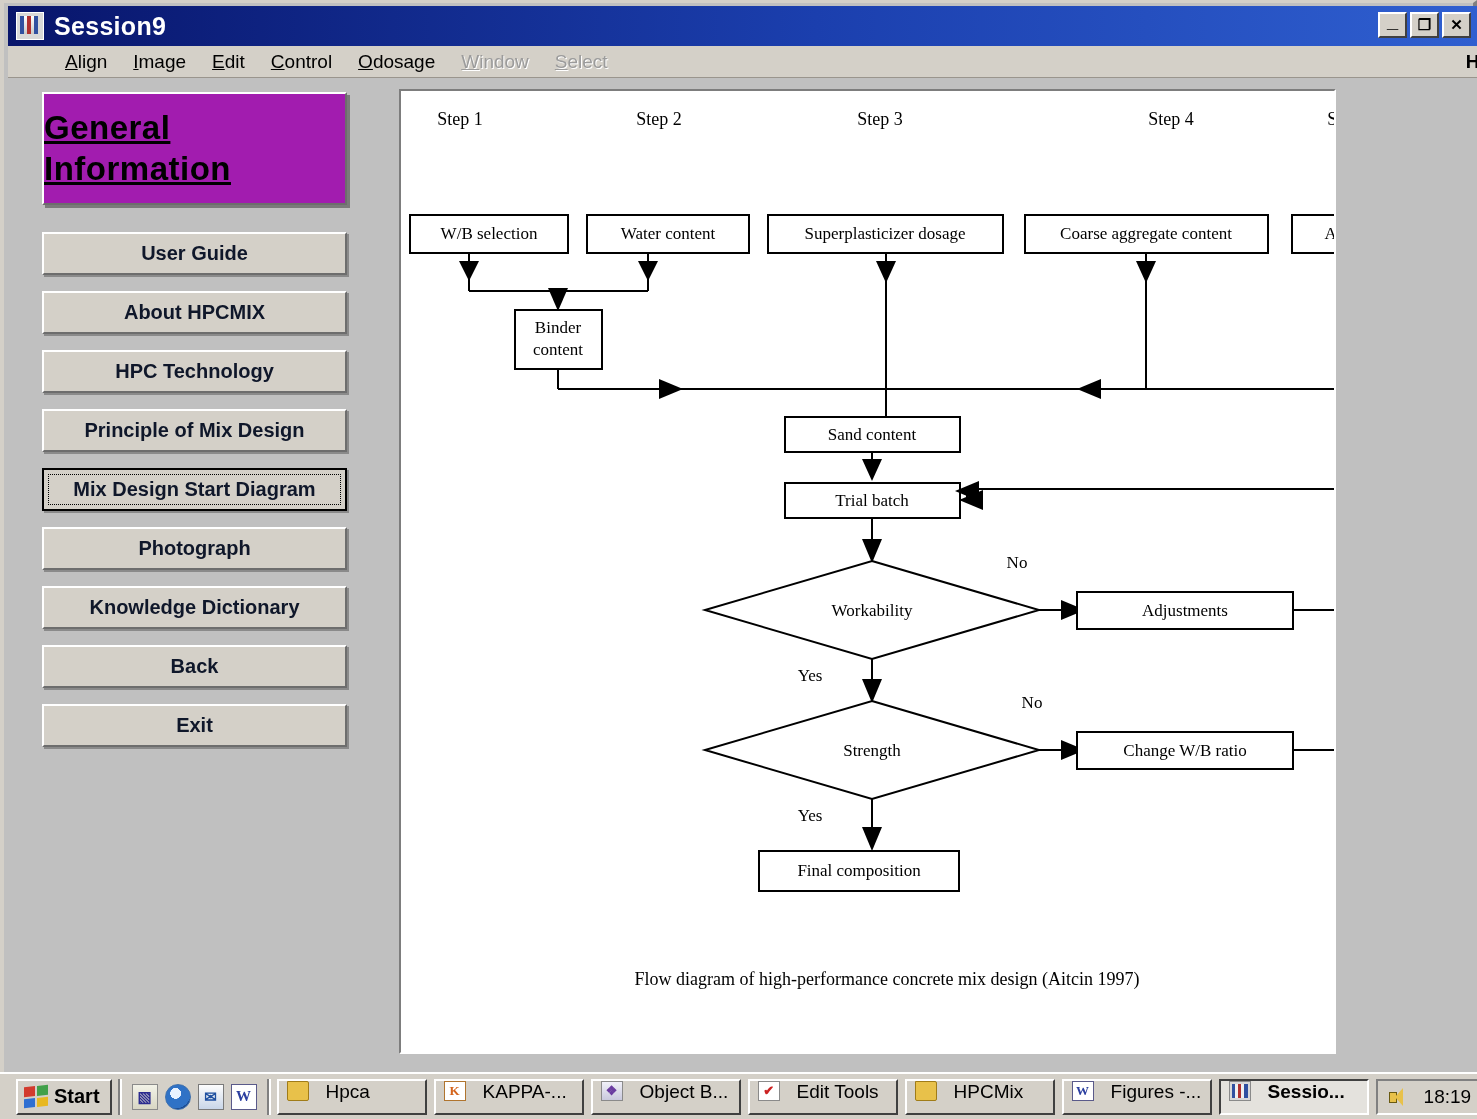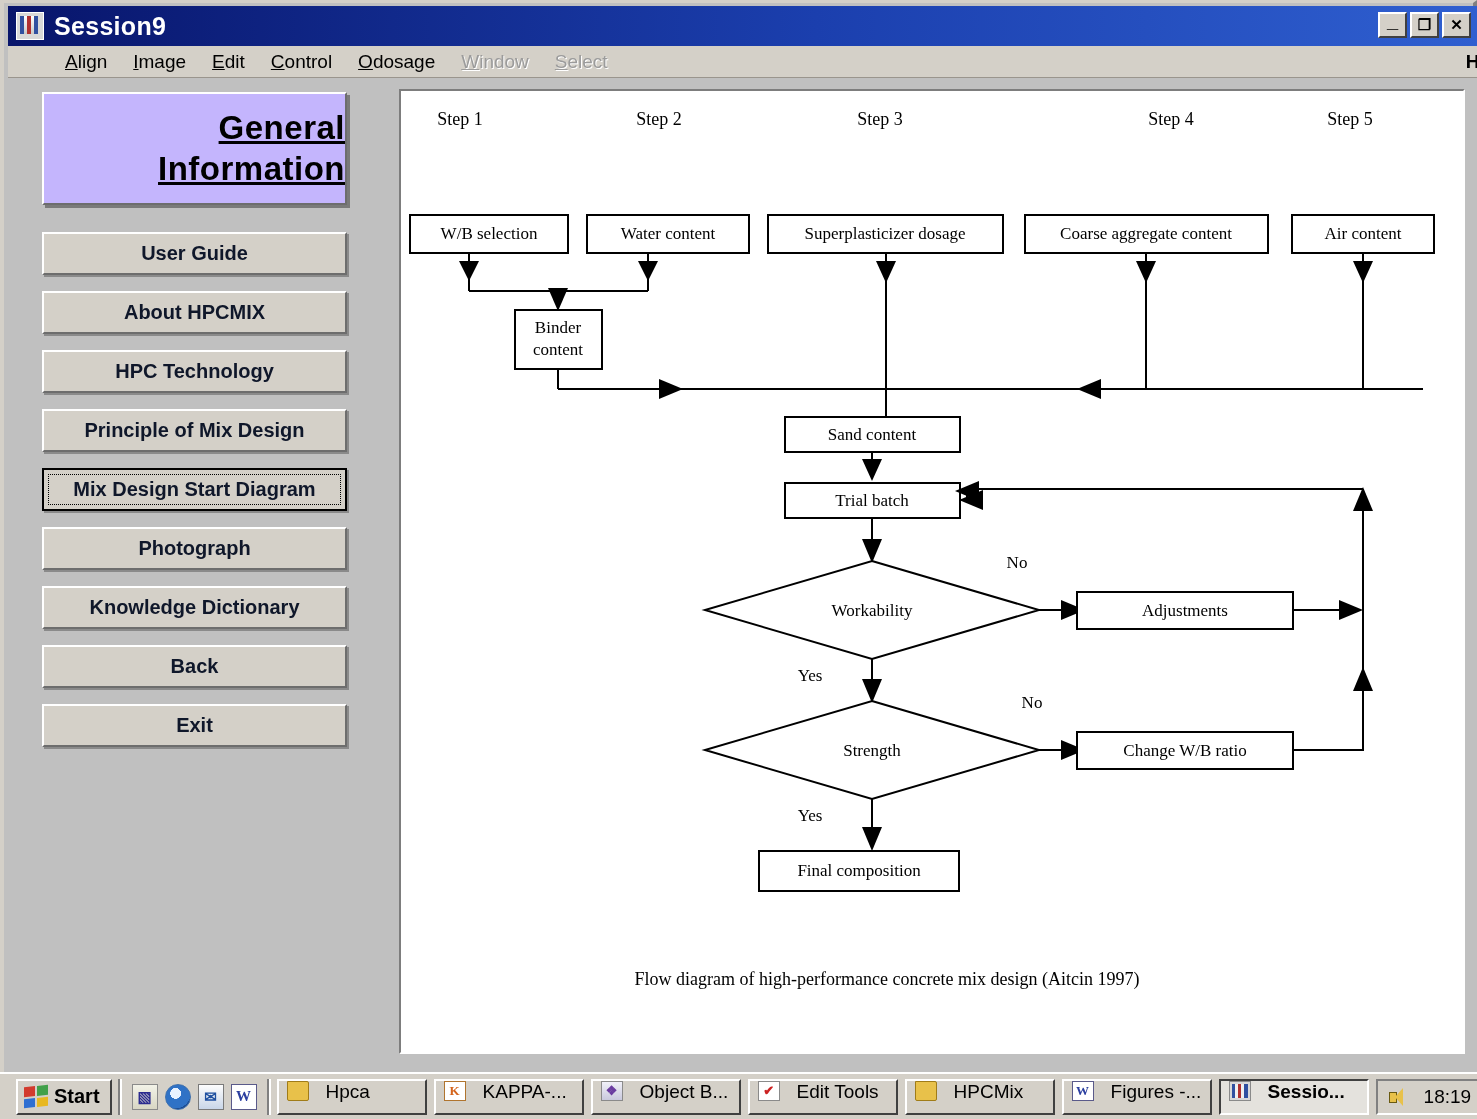--- a/index.html
+++ b/index.html
@@ -133,29 +133,29 @@
 
   
   #sidebar {
     position: absolute;
     left: 34px; top: 14px;
     width: 325px;
   }
   #general-info-panel {
     width: 305px;
     height: 113px;
-    background: #c4b5fd;
+    background: #a21caf;
     border-top: 2px solid #ffffff;
     border-left: 2px solid #ffffff;
     border-right: 2px solid #6d6d6d;
     border-bottom: 2px solid #6d6d6d;
     box-shadow: 3px 3px 0 #7a7a7a;
     display: flex;
     flex-direction: column;
-    align-items: flex-end;
+    align-items: flex-start;
     justify-content: center;
     box-sizing: border-box;
   }
   #general-info-panel .gi-line {
     font-size: 33px;
     font-weight: bold;
     color: #000;
     text-decoration: underline;
     line-height: 1.23;
     letter-spacing: 0.5px;
@@ -194,21 +194,21 @@
     position: absolute;
     left: 4px; top: 4px; right: 4px; bottom: 4px;
     border: 1px dotted #000000;
     pointer-events: none;
   }
 
   
   #diagram-panel {
     position: absolute;
     left: 391px; top: 11px;
-    width: 1066px;
+    width: 937px;
     height: 965px;
     background: #ffffff;
     border-top: 2px solid #7d7d7d;
     border-left: 2px solid #7d7d7d;
     border-right: 2px solid #ffffff;
     border-bottom: 2px solid #ffffff;
     box-sizing: border-box;
     overflow: hidden;
   }
   #diagram-svg { display: block; }

